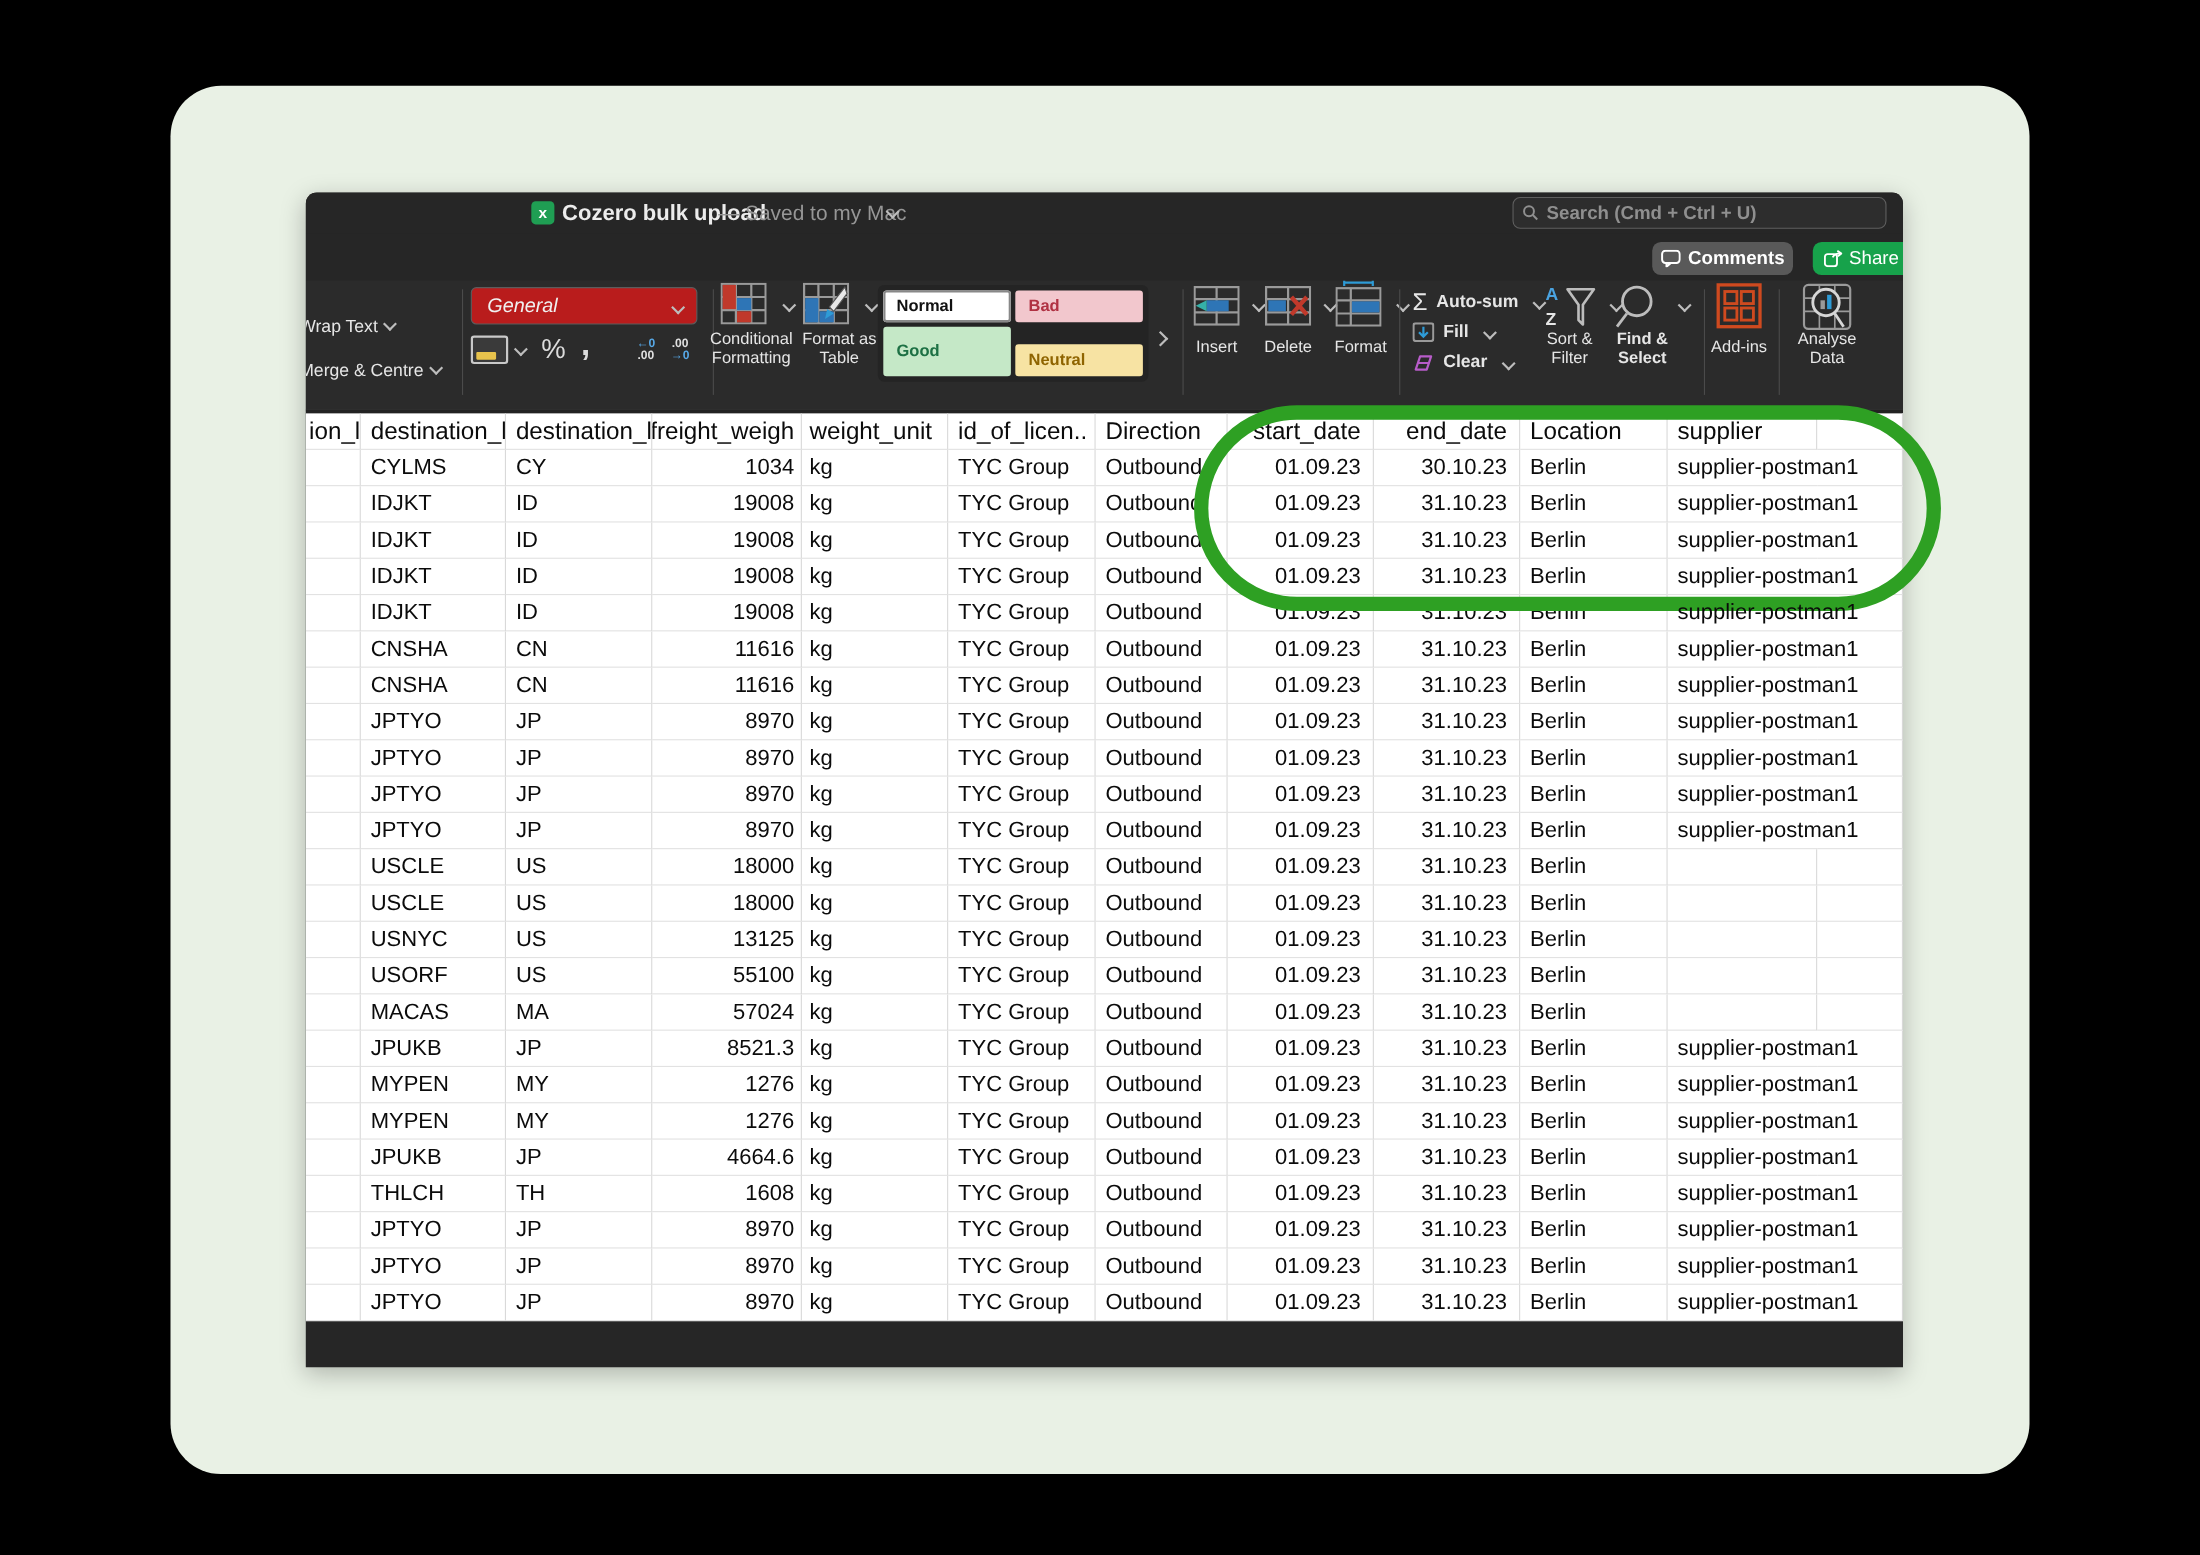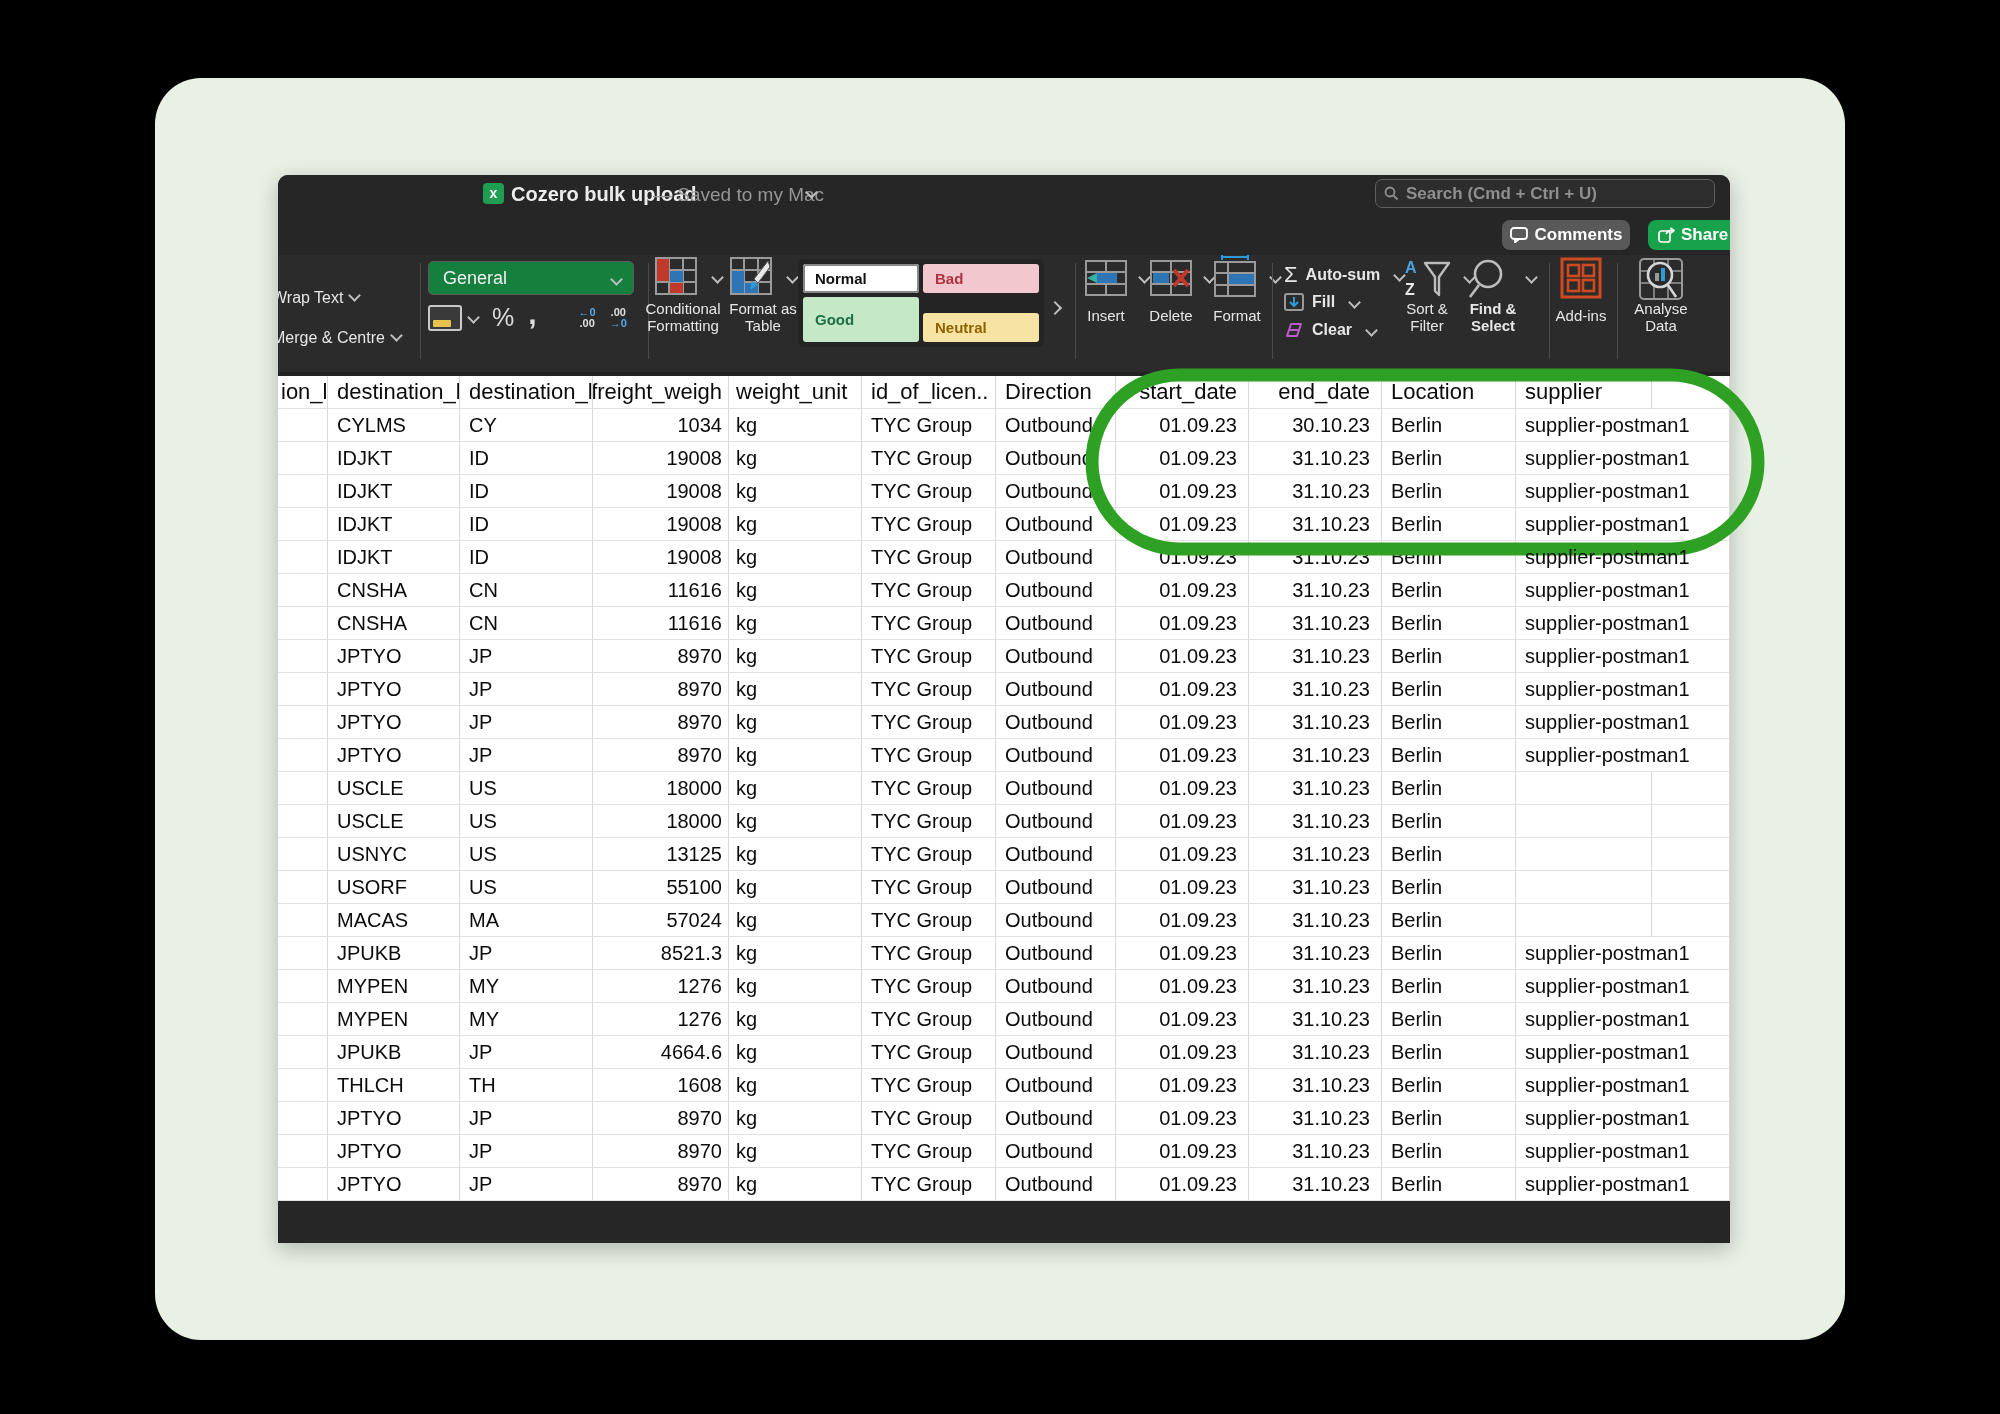--- a/index.html
+++ b/index.html
@@ -15,31 +15,31 @@
   .doc-status{position:absolute;left:375px;top:9px;font-size:19px;color:#969696;white-space:nowrap;}
   .status-chev{position:absolute;left:522px;top:13px;color:#969696;}
   .searchbox{position:absolute;left:1097px;top:4px;width:338px;height:27px;background:#2d2d2d;border:1px solid #5f5f5f;
     border-radius:7px;display:flex;align-items:center;color:#8f8f8f;font-size:17px;font-weight:bold;}
   .searchbox svg{margin:0 7px 0 8px;}
   
   .actions{position:absolute;left:0;top:37px;width:100%;height:43px;background:#262626;}
   .btn-comments{position:absolute;left:1224px;top:8px;width:128px;height:30px;background:#595959;border-radius:8px;
     color:#fff;font-size:17px;font-weight:bold;display:flex;align-items:center;justify-content:center;gap:7px;}
   .btn-share{position:absolute;left:1370px;top:8px;width:82px;height:30px;background:#17a24b;border-radius:8px 0 0 8px;
-    color:#fff;font-size:17px;font-weight:bold;display:flex;align-items:center;gap:6px;padding-left:10px;overflow:hidden;white-space:nowrap;}
+    color:#fff;font-size:17px;font-weight:normal;display:flex;align-items:center;gap:6px;padding-left:10px;overflow:hidden;white-space:nowrap;}
   
   .ribbon{position:absolute;left:0;top:80px;width:100%;height:117px;background:#2b2b2b;border-bottom:2px solid #6e6e6e;
     color:#e6e6e6;font-size:16px;}
   .rlabel{white-space:nowrap;font-size:16px;color:#e6e6e6;}
   .chev{display:inline-block;width:7px;height:7px;border-right:2px solid #bdbdbd;border-bottom:2px solid #bdbdbd;
     transform:rotate(45deg);margin-left:7px;vertical-align:3px;}
   .vdiv{position:absolute;top:8px;height:96px;width:1px;background:#4b4b4b;}
   .wrap-item{position:absolute;white-space:nowrap;margin-top:24px;}
-  .genbox{position:absolute;left:150px;top:6px;width:190px;height:32px;background:#15803d;border:1px solid #5c5c5c;border-radius:5px;
-    font-size:18px;color:#f0f0f0;display:flex;align-items:center;padding-left:14px;}
+  .genbox{position:absolute;left:150px;top:6px;width:190px;height:32px;background:#b91c1c;border:1px solid #5c5c5c;border-radius:5px;
+    font-size:18px;color:#f0f0f0;display:flex;align-items:center;padding-left:14px;font-style:italic;}
   .genbox .chev{position:absolute;right:12px;top:13px;}
   .numrow{position:absolute;left:150px;top:48px;display:flex;align-items:center;gap:14px;}
   .acct{width:30px;height:22px;border:2px solid #c9c9c9;border-radius:3px;position:relative;background:#3a3a3a;}
   .acct::after{content:"";position:absolute;left:3px;bottom:2px;width:18px;height:7px;background:#e8c34c;border-radius:1px;}
   .pct{font-size:25px;color:#dcdcdc;}
   .comma{font-size:30px;font-weight:bold;color:#dcdcdc;line-height:10px;position:relative;top:-4px;}
   .decimal{font-size:11px;line-height:11px;color:#e0e0e0;text-align:center;font-weight:bold;}
   .decimal .arr{color:#57a9e8;}
   .icon-label{position:absolute;text-align:center;font-size:15px;line-height:17px;color:#e6e6e6;}
   .grid-icon{position:absolute;width:42px;height:38px;}

